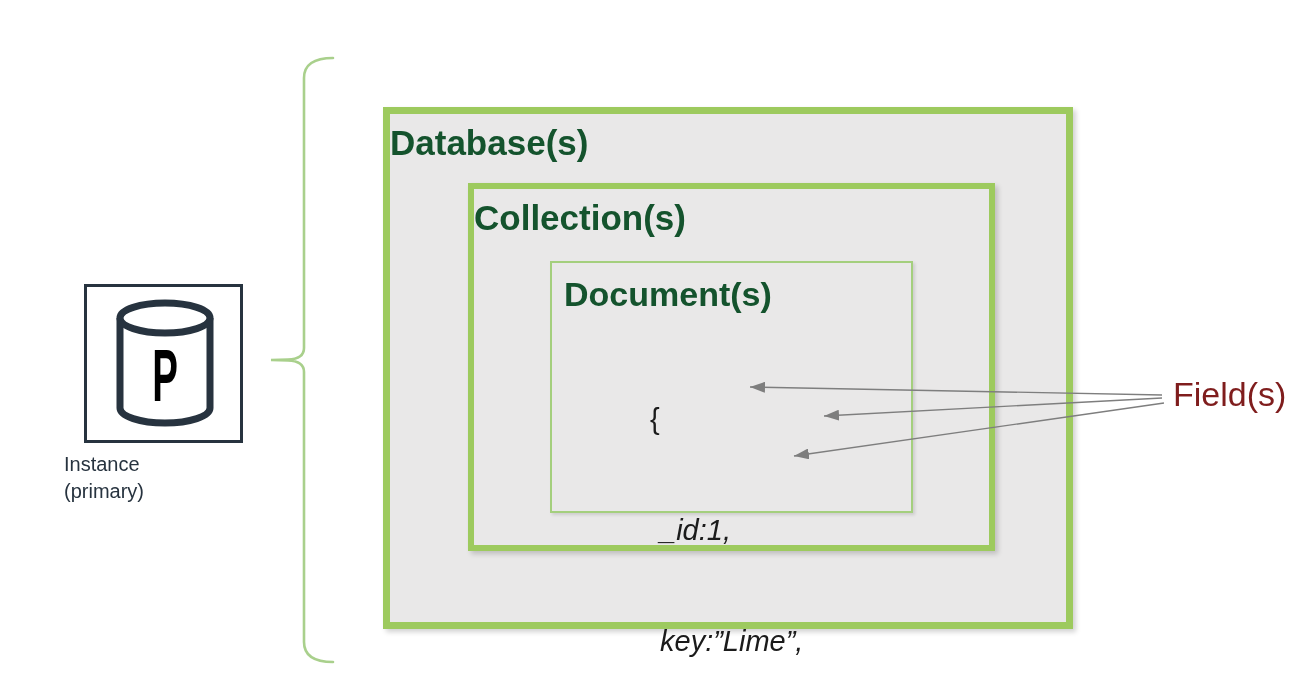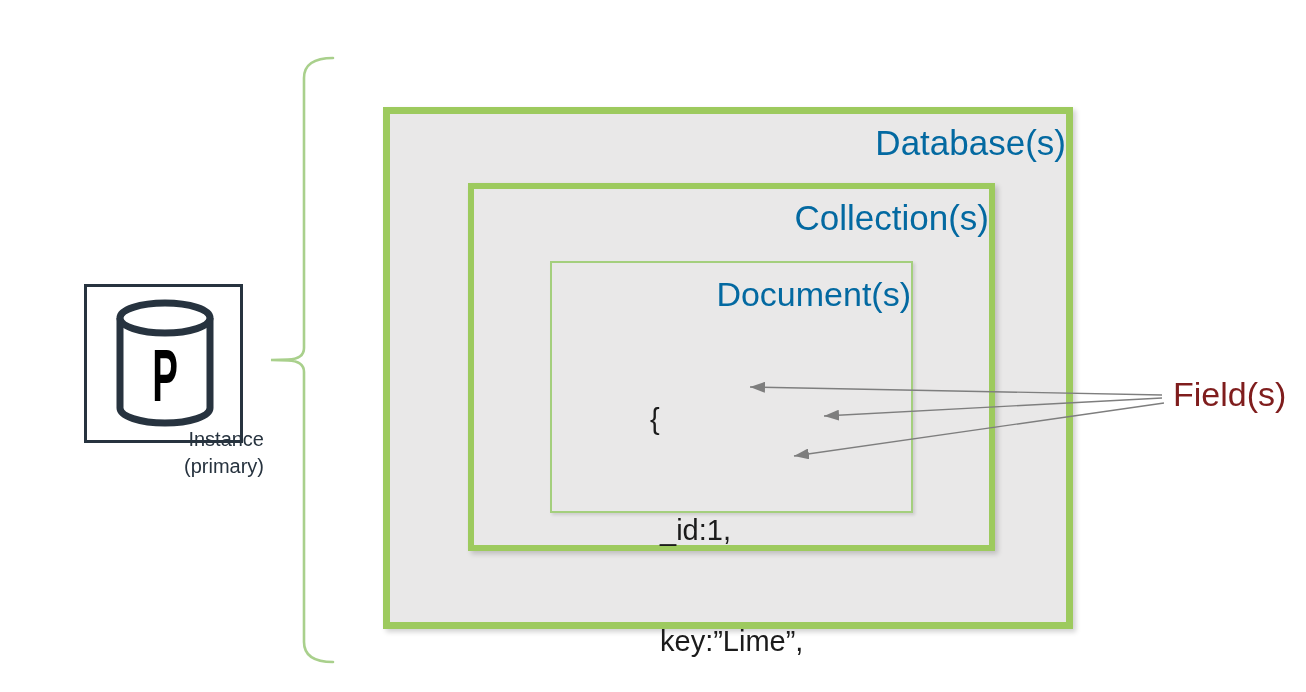--- a/index.html
+++ b/index.html
@@ -13,22 +13,22 @@
   }
   .canvas{position:absolute;inset:0;}
 
   
   .instance{
     position:absolute;left:84px;top:284px;width:153px;height:153px;
     border:3px solid #27333f;background:#ffffff;
   }
   .instance svg{display:block;}
   .instance-label{
-    position:absolute;left:64px;top:426px;width:200px;
-    text-align:right;font-size:20px;line-height:27px;color:#27333f;
+    position:absolute;left:64px;top:451px;width:200px;
+    text-align:left;font-size:20px;line-height:27px;color:#27333f;
   }
 
   
   .brace{position:absolute;left:258px;top:48px;pointer-events:none;}
 
   
   .nest-box{position:absolute;box-sizing:border-box;background:#e9e8e8;}
   .db-box{
     left:383px;top:107px;width:690px;height:522px;
     border:7px solid #9dca5e;
@@ -39,32 +39,32 @@
     border:6px solid #9dca5e;
     box-shadow:3px 3px 5px rgba(0,0,0,0.18);
   }
   .doc-box{
     left:550px;top:261px;width:363px;height:252px;
     border:2px solid #a4cf7d;
     box-shadow:2px 2px 3px rgba(0,0,0,0.12);
     padding-left:12px;
   }
   .box-title{
-    text-align:right;font-size:35px;line-height:42px;
-    margin-top:8px;color:#0369a1;
+    text-align:left;font-size:35px;line-height:42px;
+    margin-top:8px;color:#14532d;font-weight:bold;
   }
   .doc-box .box-title{font-size:34px;margin-top:10px;}
 
   
   .json{
     position:absolute;left:98px;top:64px;
     font-size:29px;line-height:37px;color:#1b1b1b;
     white-space:pre;
   }
-  .json-field{padding-left:10px;}
+  .json-field{padding-left:10px;font-style:italic;}
 
   
   .arrows{position:absolute;left:0;top:0;pointer-events:none;}
   .fields-label{
     position:absolute;left:1173px;top:373px;
     font-size:34px;line-height:42px;color:#7f1d1d;
   }
 </style>
 </head>
 <body>

